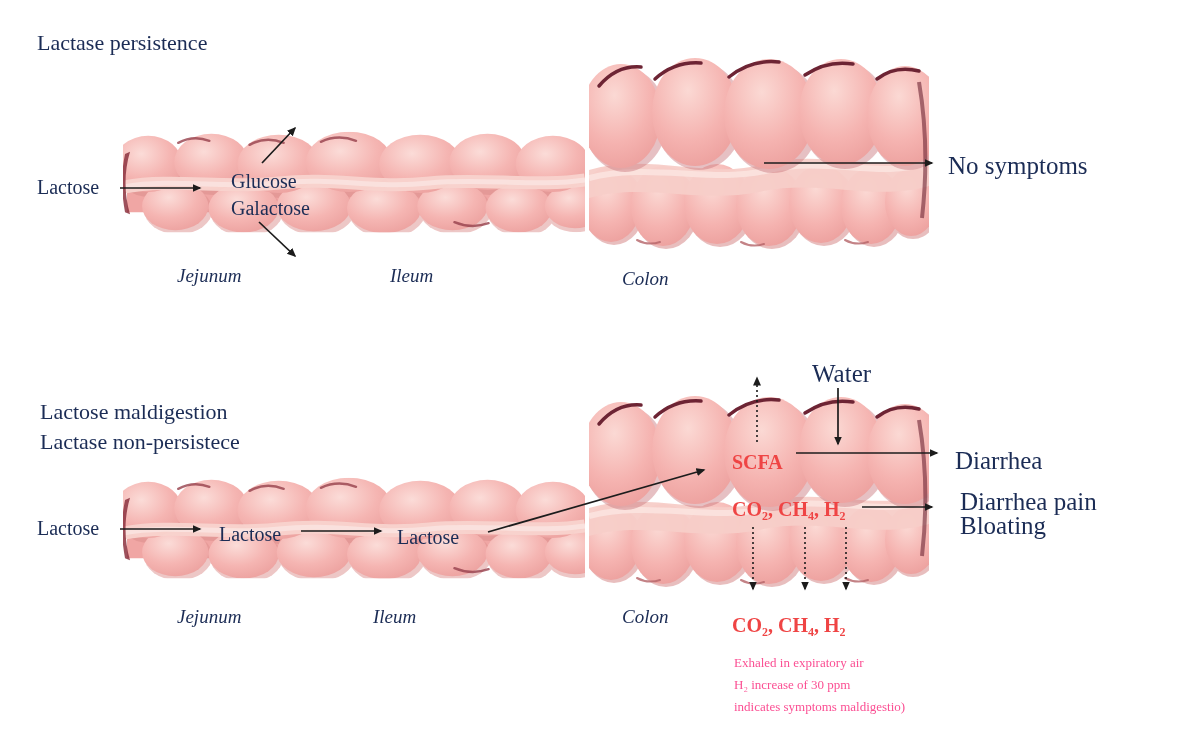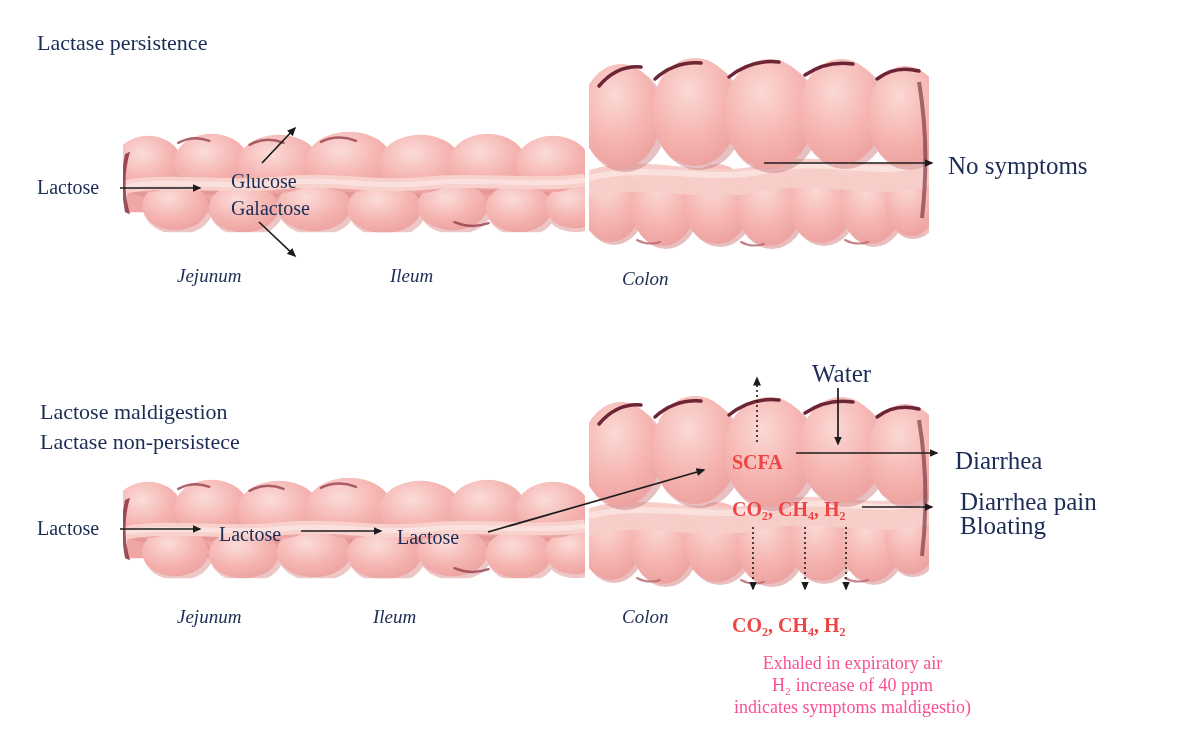--- a/index.html
+++ b/index.html
@@ -6,21 +6,21 @@
   .canvas{
     position:relative;width:1104px;height:744px;background:#ffffff;overflow:hidden;
     font-family:Liberation Serif, serif;color:#1b2c55;
   }
   .t{position:absolute;white-space:nowrap;z-index:6;}
   .heading{font-size:22px;color:#1b2c55;line-height:30px;}
   .lbl{font-size:20px;color:#1b2c55;}
   .lbl-s{font-size:25px;color:#1b2c55;}
   .seg{font-size:19px;font-style:italic;color:#1b2c55;}
   .gas{font-size:20px;font-weight:bold;color:#ef4444;}
-  .note{font-size:18px;color:#fb4f93;line-height:22px;text-align:center;}
+  .note{font-size:13px;color:#fb4f93;line-height:22px;}
   svg.illu{position:absolute;z-index:1;}
   #overlay{position:absolute;left:0;top:0;z-index:5;pointer-events:none;}
   .arr{stroke:#1c1c1c;stroke-width:1.7;fill:none;}
   .dash{stroke-dasharray:2 3;stroke-width:1.6;}
 </style>
 </head>
 <body>
 
 <div class="canvas">
 
@@ -196,21 +196,21 @@
   <div class="t gas" style="left:732px;top:498px">CO₂, CH₄, H₂</div>
 
   <div class="t lbl-s" style="left:955px;top:447px">Diarrhea</div>
   <div class="t lbl-s" style="left:960px;top:488px">Diarrhea pain</div>
   <div class="t lbl-s" style="left:960px;top:512px">Bloating</div>
 
   <div class="t gas" style="left:732px;top:614px">CO₂, CH₄, H₂</div>
 
   <div class="t note" style="left:734px;top:652px">
     <div>Exhaled in expiratory air</div>
-    <div>H₂ increase of 40 ppm</div>
+    <div>H₂ increase of 30 ppm</div>
     <div>indicates symptoms maldigestio)</div>
   </div>
 
   <div class="t seg" style="left:177px;top:606px">Jejunum</div>
   <div class="t seg" style="left:373px;top:606px">Ileum</div>
   <div class="t seg" style="left:622px;top:606px">Colon</div>
 
   <svg id="overlay" width="1200" height="744" viewBox="0 0 1200 744">
 
     <path class="arr" marker-end="url(#ah)" d="M120,188 L200,188"></path>

